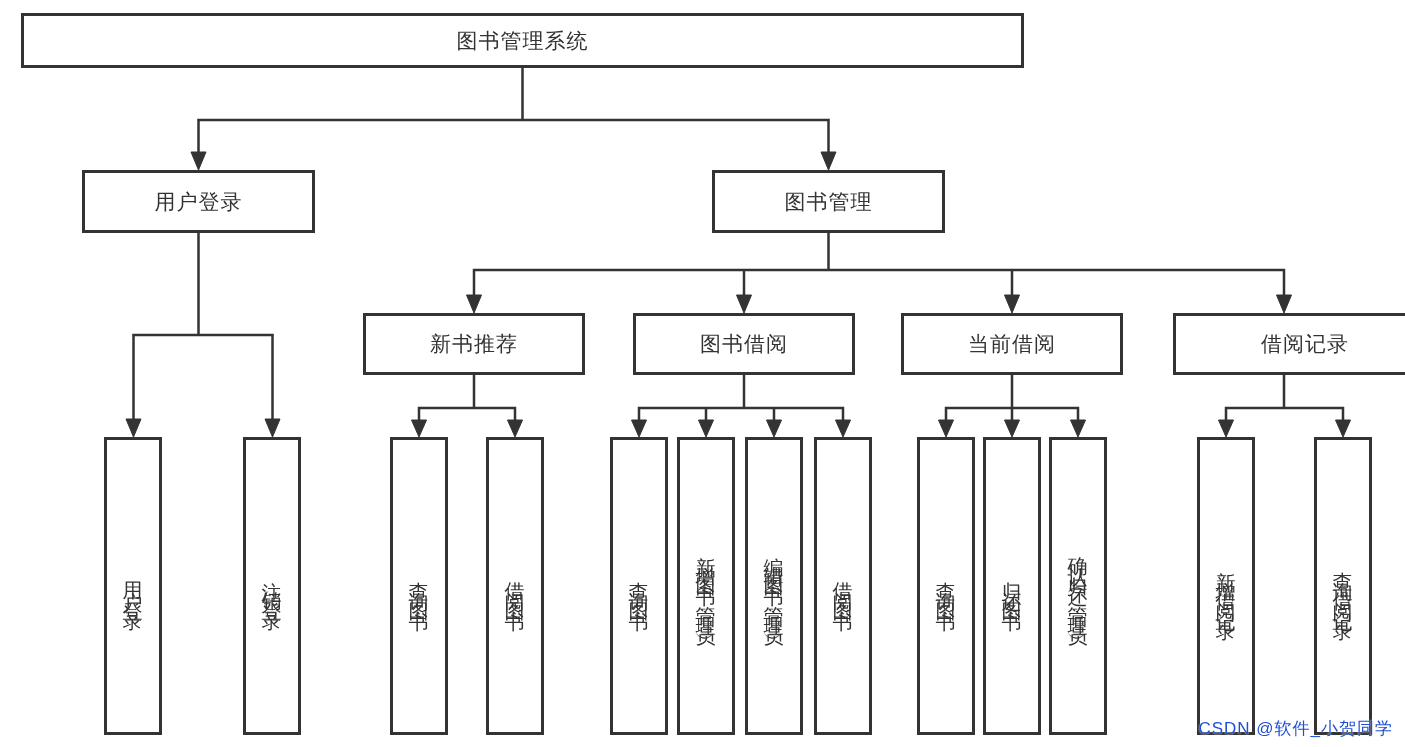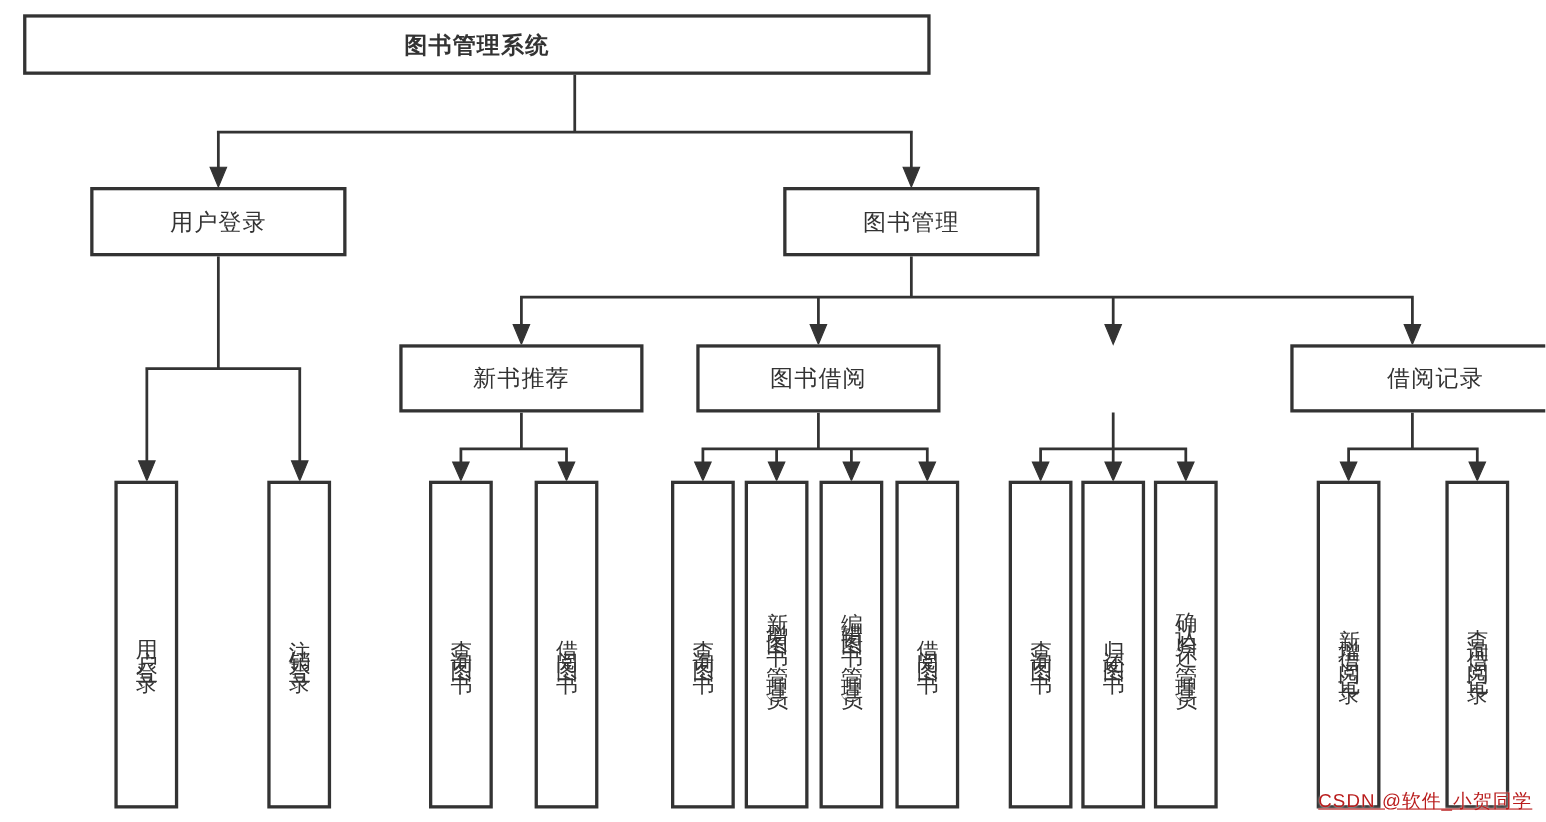--- a/index.html
+++ b/index.html
@@ -50,25 +50,24 @@
     color: #333333;
     letter-spacing: 10px;
     line-height: 1;
     white-space: nowrap;
   }
   .watermark {
     position: absolute;
     right: 12px;
     bottom: 7px;
     font-size: 17px;
-    color: #b91c1c;
+    color: #1d4ed8;
     letter-spacing: 1px;
     z-index: 3;
     text-shadow: 0 0 2px #ffffff;
-    text-decoration: underline;
   }
   .cline { stroke: #333333; stroke-width: 2.5; fill: none; }
   .ahead { fill: #333333; stroke: #333333; stroke-width: 1; }
 </style>
 </head>
 <body>
 
 <div id="canvas">
 
   <svg id="connectors" viewBox="0 0 1405 747" xmlns="http://www.w3.org/2000/svg">
@@ -107,36 +106,39 @@
       <polygon class="ahead" points="1004.5,420 1019.5,420 1012,437"></polygon>
       <polygon class="ahead" points="1070.5,420 1085.5,420 1078,437"></polygon>
     </g>
     <g>
       <path class="cline" d="M1284 375 V408 M1224.8 408 H1344.2 M1226 407 V421 M1343 407 V421"></path>
       <polygon class="ahead" points="1218.5,420 1233.5,420 1226,437"></polygon>
       <polygon class="ahead" points="1335.5,420 1350.5,420 1343,437"></polygon>
     </g>
   </svg>
 
-  <div class="hnode" style="left:21px; top:13px; width:825px; height:55px;font-weight:bold;">
+  <div class="hnode" style="left:21px; top:13px; width:1003px; height:55px;">
     <span>图书管理系统</span>
   </div>
 
   <div class="hnode" style="left:82px; top:170px; width:233px; height:63px;">
     <span>用户登录</span>
   </div>
   <div class="hnode" style="left:712px; top:170px; width:233px; height:63px;">
     <span>图书管理</span>
   </div>
 
   <div class="hnode" style="left:363px; top:313px; width:222px; height:62px;">
     <span>新书推荐</span>
   </div>
   <div class="hnode" style="left:633px; top:313px; width:222px; height:62px;justify-content:center;">
     <span>图书借阅</span>
+  </div>
+  <div class="hnode" style="left:901px; top:313px; width:222px; height:62px;">
+    <span>当前借阅</span>
   </div>
   <div class="hnode" style="left:1173px; top:313px; width:264px; height:62px;">
     <span>借阅记录</span>
   </div>
 
   <div class="leaf" style="left:104px;">
     <span class="v-text">用户登录</span>
   </div>
   <div class="leaf" style="left:243px;">
     <span class="v-text">注销登录</span>

